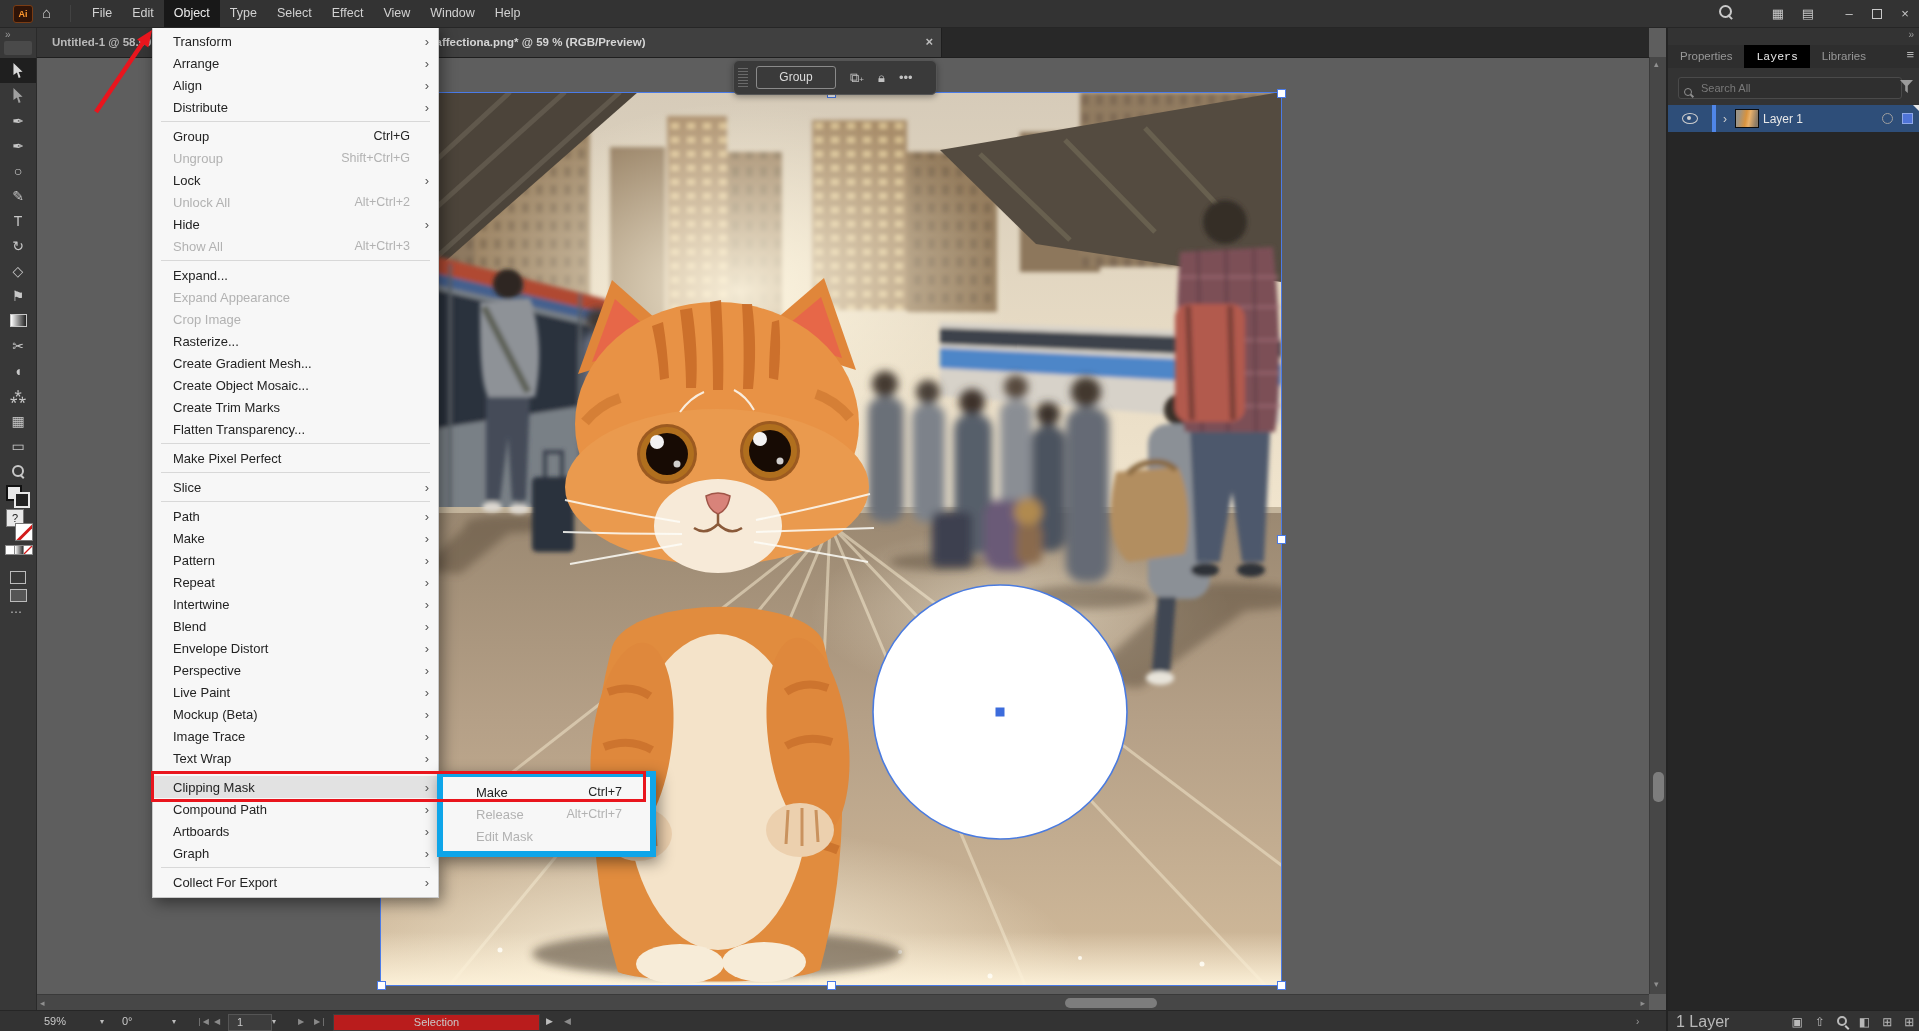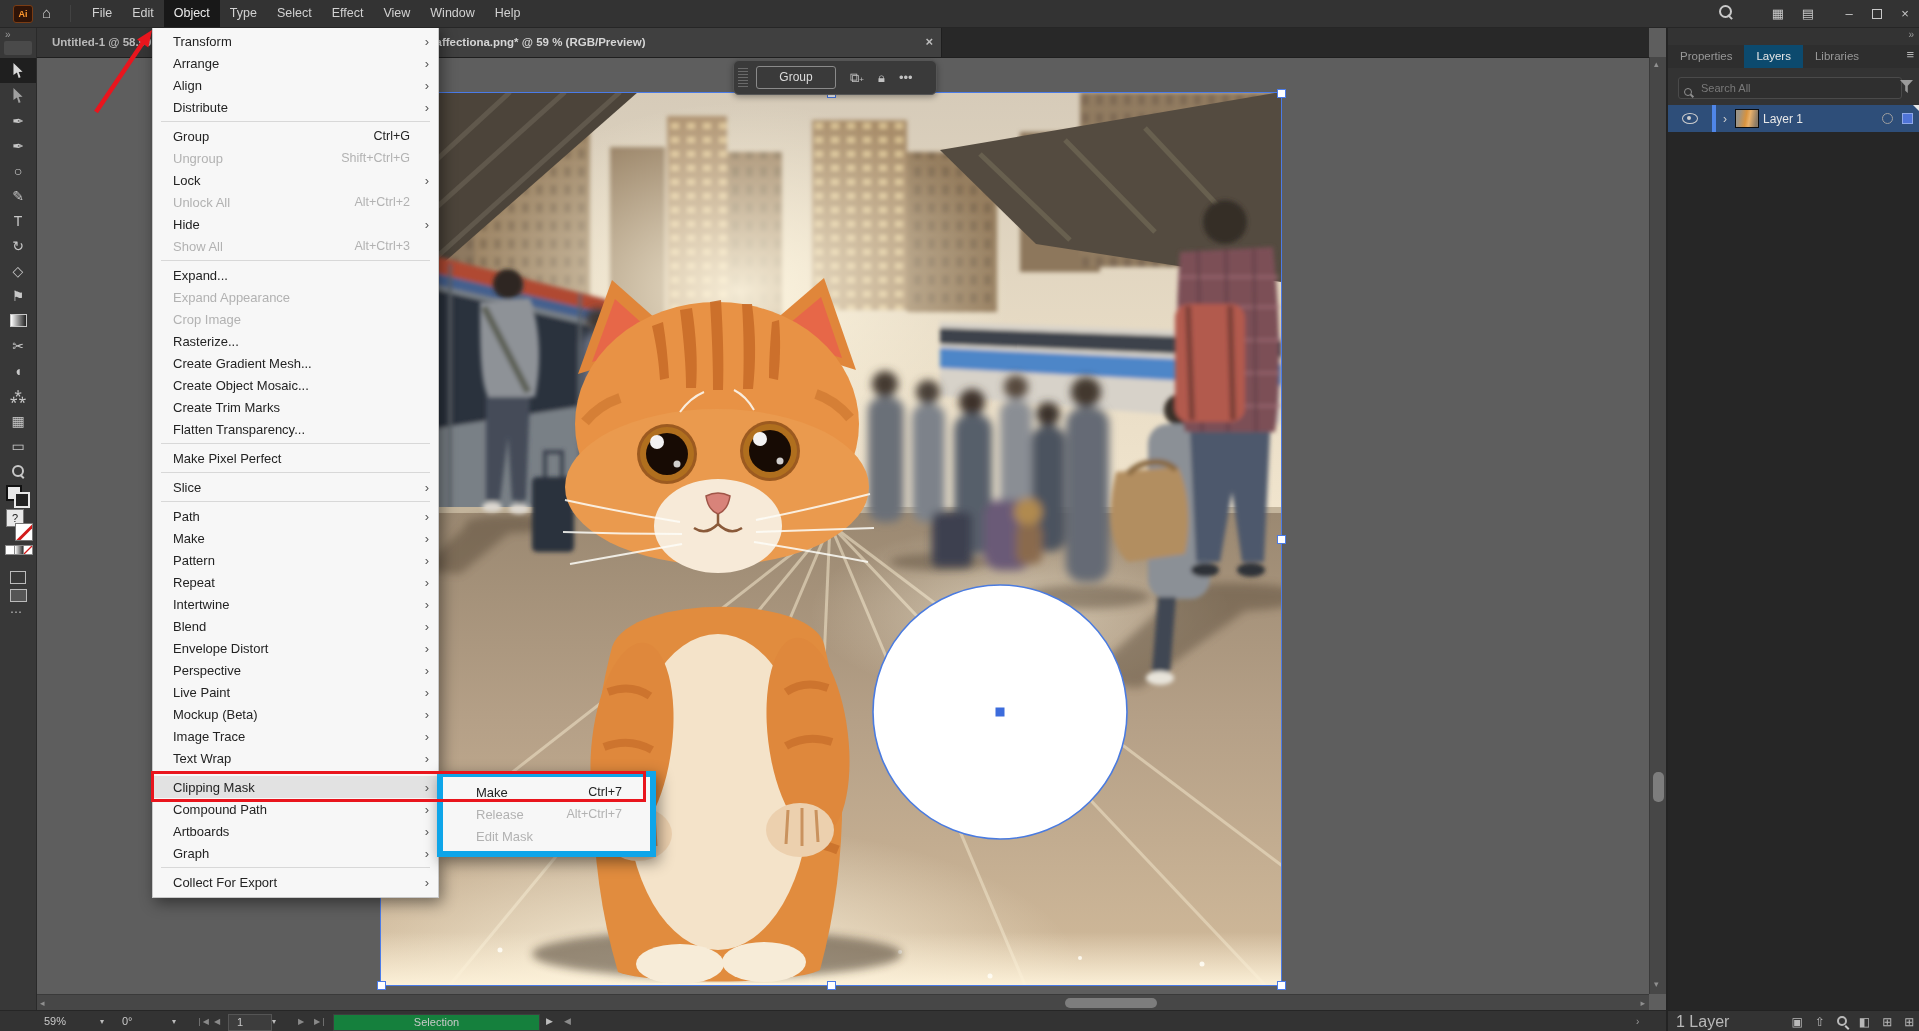--- a/index.html
+++ b/index.html
@@ -98,21 +98,21 @@
   
   #redrect{left:151px;top:771px;width:489px;height:25px;border:3px solid #e9151d;z-index:35;pointer-events:none;}
   #redarrow{left:88px;top:26px;width:72px;height:94px;z-index:45;pointer-events:none;}
 
   
   #dock{left:1666px;top:27px;width:253px;height:1004px;background:#333333;border-left:2px solid #232323;z-index:20;}
   #dk-head{left:0;top:0;width:253px;height:18px;}
   #dk-exp{position:absolute;right:8px;top:2px;color:#9a9a9a;font-size:10px;letter-spacing:-1px;}
   #dk-tabs{left:0;top:18px;width:253px;height:23px;background:#2e2e2e;display:flex;}
   .ptab{height:23px;line-height:23px;padding:0 12px;font-size:11.5px;color:#989898;}
-  .ptab.active{background:#0c4a6e;color:#e8e8e8;}
+  .ptab.active{background:#000000;color:#e8e8e8;font-family:Liberation Mono, monospace;}
   #dk-menu{position:absolute;right:7px;top:20px;color:#b5b5b5;font-size:13px;}
   #dk-search{left:0;top:41px;width:253px;height:37px;}
   #dk-input{position:absolute;left:10px;top:9px;width:196px;height:20px;background:#2f2f2f;border:1px solid #4a4a4a;
             border-radius:3px;color:#c9c9c9;font-size:11px;padding:0 4px 0 22px;outline:none;}
   #dk-input::placeholder{color:#7a7a7a;}
   #dk-smag{position:absolute;left:16px;top:14px;}
   #dk-smag .m{display:inline-block;width:6px;height:6px;border:1.5px solid #8f8f8f;border-radius:50%;position:relative;}
   #dk-smag .m:after{content:"";position:absolute;width:1.5px;height:4px;background:#8f8f8f;left:5.5px;top:5px;transform:rotate(-45deg);}
   #dk-funnel{position:absolute;right:8px;top:12px;width:13px;height:13px;background:#9a9a9a;
              clip-path:polygon(0 0,100% 0,60% 45%,60% 100%,40% 82%,40% 45%);}
@@ -136,21 +136,21 @@
   .trash:before{content:"";position:absolute;left:-3px;top:-3px;width:12px;height:1.5px;background:#666;}
 
   
   #statusbar{left:0;top:1010px;width:1666px;height:21px;background:#333;border-top:1px solid #262626;z-index:25;
              color:#c9c9c9;font-size:11px;}
   .sb{position:absolute;top:0;height:21px;line-height:21px;}
   .sbchv{color:#bdbdbd;font-size:8px;}
   .sbnav{color:#8a8a8a;font-size:8px;}
   #sb-pagebox{left:228px;top:3px;width:34px;height:15px;background:#3d3d3d;border:1px solid #555;line-height:15px;
               padding-left:8px;}
-  #sb-tool{left:333px;top:3px;width:205px;height:15px;background:#15803d;border:1px solid #3e3e3e;line-height:15px;
+  #sb-tool{left:333px;top:3px;width:205px;height:15px;background:#b91c1c;border:1px solid #3e3e3e;line-height:15px;
            text-align:center;}
 </style>
 </head>
 <body>
 
 <div id="app">
 
   <div id="canvas" class="abs"></div>
 
   <div id="photo" class="abs">

